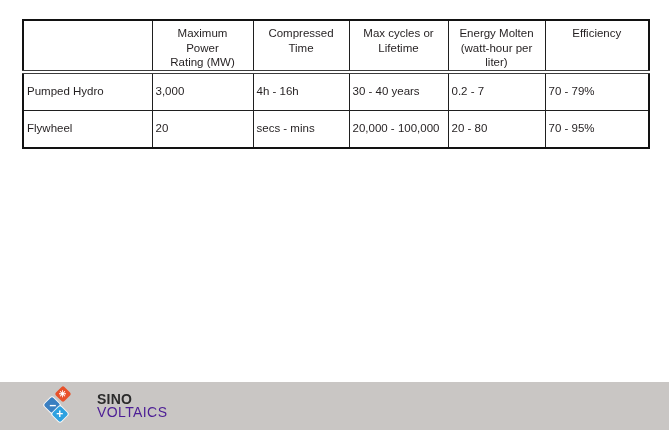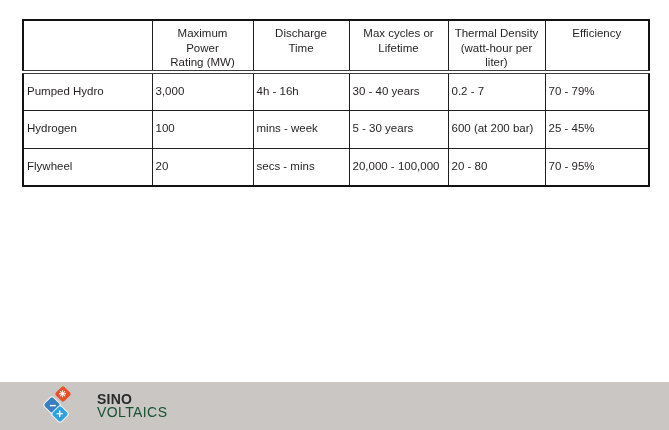--- a/index.html
+++ b/index.html
@@ -83,21 +83,21 @@
   .brand-top {
     font-size: 14px;
     font-weight: bold;
     color: #2b2b2b;
     letter-spacing: 0.2px;
     display: block;
   }
   .brand-bottom {
     font-size: 14px;
     font-weight: normal;
-    color: #14532d;
+    color: #4c1d95;
     letter-spacing: 0.4px;
     display: block;
   }
 </style>
 </head>
 <body>
 
 <div class="table-wrap">
   <table class="storage">
     <colgroup>
@@ -107,46 +107,38 @@
       <col style="width:99px">
       <col style="width:97px">
       <col style="width:104px">
     </colgroup>
     <thead>
       <tr>
         <th></th>
         <th>Maximum
 Power
 Rating (MW)</th>
-        <th>Discharge
+        <th>Compressed
 Time</th>
         <th>Max cycles or
 Lifetime</th>
-        <th>Thermal Density
+        <th>Energy Molten
 (watt-hour per
 liter)</th>
         <th>Efficiency</th>
       </tr>
     </thead>
     <tbody>
       <tr>
         <td class="rowlabel">Pumped Hydro</td>
         <td>3,000</td>
         <td>4h - 16h</td>
         <td>30 - 40 years</td>
         <td>0.2 - 7</td>
         <td>70 - 79%</td>
-      </tr>
-      <tr>
-        <td class="rowlabel">Hydrogen</td>
-        <td>100</td>
-        <td>mins - week</td>
-        <td>5 - 30 years</td>
-        <td>600 (at 200 bar)</td>
-        <td>25 - 45%</td>
       </tr>
       <tr>
         <td class="rowlabel">Flywheel</td>
         <td>20</td>
         <td>secs - mins</td>
         <td>20,000 - 100,000</td>
         <td>20 - 80</td>
         <td>70 - 95%</td>
       </tr>
     </tbody>

